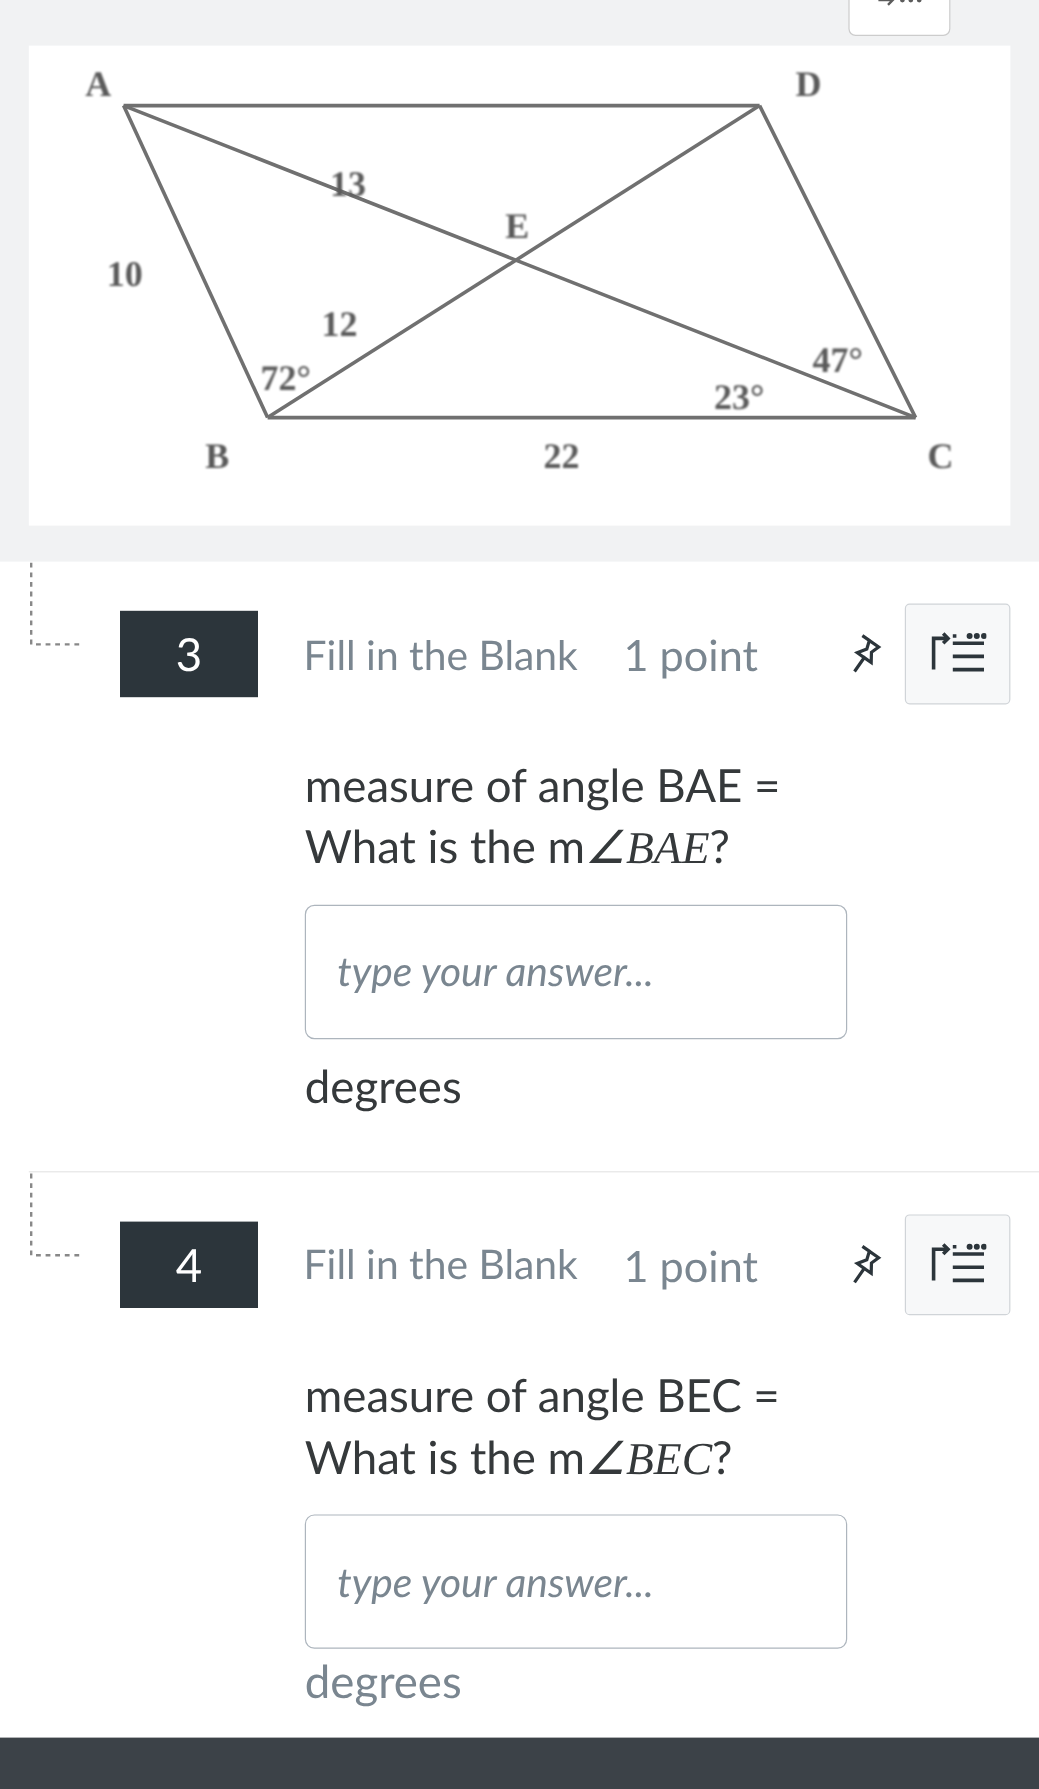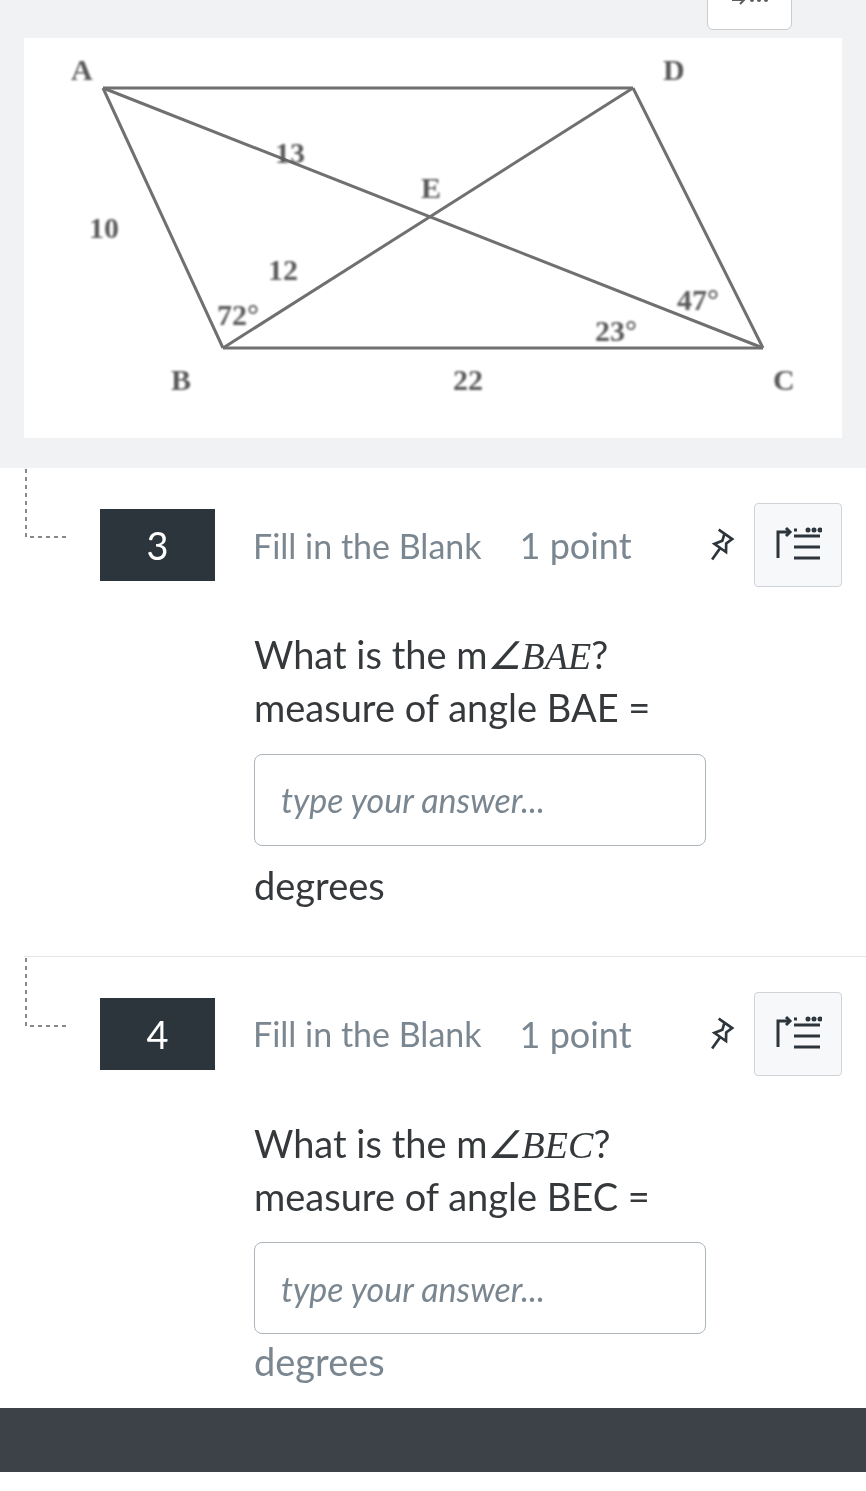--- a/index.html
+++ b/index.html
@@ -111,21 +111,21 @@
     line-height: 1.35;
     color: #35393b;
   }
   .q-body .angle {
     font-family: "Cambria Math","STIX","Times New Roman",serif;
     font-style: italic;
   }
   .answer-input {
     margin-top: 20px;
     width: 452px;
-    height: 92px;
+    height: 112px;
     border: 1px solid #adb5bd;
     border-radius: 8px;
     font-size: 34px;
     font-style: italic;
     color: #7a8690;
     padding: 0 26px;
     font-family: inherit;
   }
   .answer-input::placeholder { color: #7a8690; }
   .unit {
@@ -200,24 +200,24 @@
           <line x1="20" y1="34" x2="46" y2="34"></line>
           <line x1="20" y1="6" x2="26" y2="6" stroke-dasharray="3 3"></line>
           <circle cx="46" cy="6" r="1" fill="currentColor"></circle>
           <circle cx="40" cy="6" r="1" fill="currentColor"></circle>
           <circle cx="34" cy="6" r="1" fill="currentColor"></circle>
         </svg>
       </div>
     </div>
   </div>
   <div class="q-body">
+    <div>measure of angle BAE =</div>
     <div>
       <span>What is the m</span><span class="angle">∠BAE</span><span>?</span>
     </div>
-    <div>measure of angle BAE =</div>
     <input class="answer-input" type="text" placeholder="type your answer..." style="">
     <div class="unit">degrees</div>
   </div>
 </div>
 
 <div class="q-block last">
   <div class="q-header">
     <svg class="lbracket" viewBox="0 0 44 80">
       <path d="M2 2 L2 70 L42 70" fill="none" stroke="#888" stroke-width="2" stroke-dasharray="4 4"></path>
     </svg>
@@ -237,22 +237,22 @@
           <line x1="20" y1="34" x2="46" y2="34"></line>
           <line x1="20" y1="6" x2="26" y2="6" stroke-dasharray="3 3"></line>
           <circle cx="46" cy="6" r="1" fill="currentColor"></circle>
           <circle cx="40" cy="6" r="1" fill="currentColor"></circle>
           <circle cx="34" cy="6" r="1" fill="currentColor"></circle>
         </svg>
       </div>
     </div>
   </div>
   <div class="q-body">
+    <div>measure of angle BEC =</div>
     <div>
       <span>What is the m</span><span class="angle">∠BEC</span><span>?</span>
     </div>
-    <div>measure of angle BEC =</div>
     <input class="answer-input" type="text" placeholder="type your answer..." style="">
     <div class="cutoff">degrees</div>
   </div>
 </div>
 
 <div class="bottom-bar"></div>
 
 </body></html>

